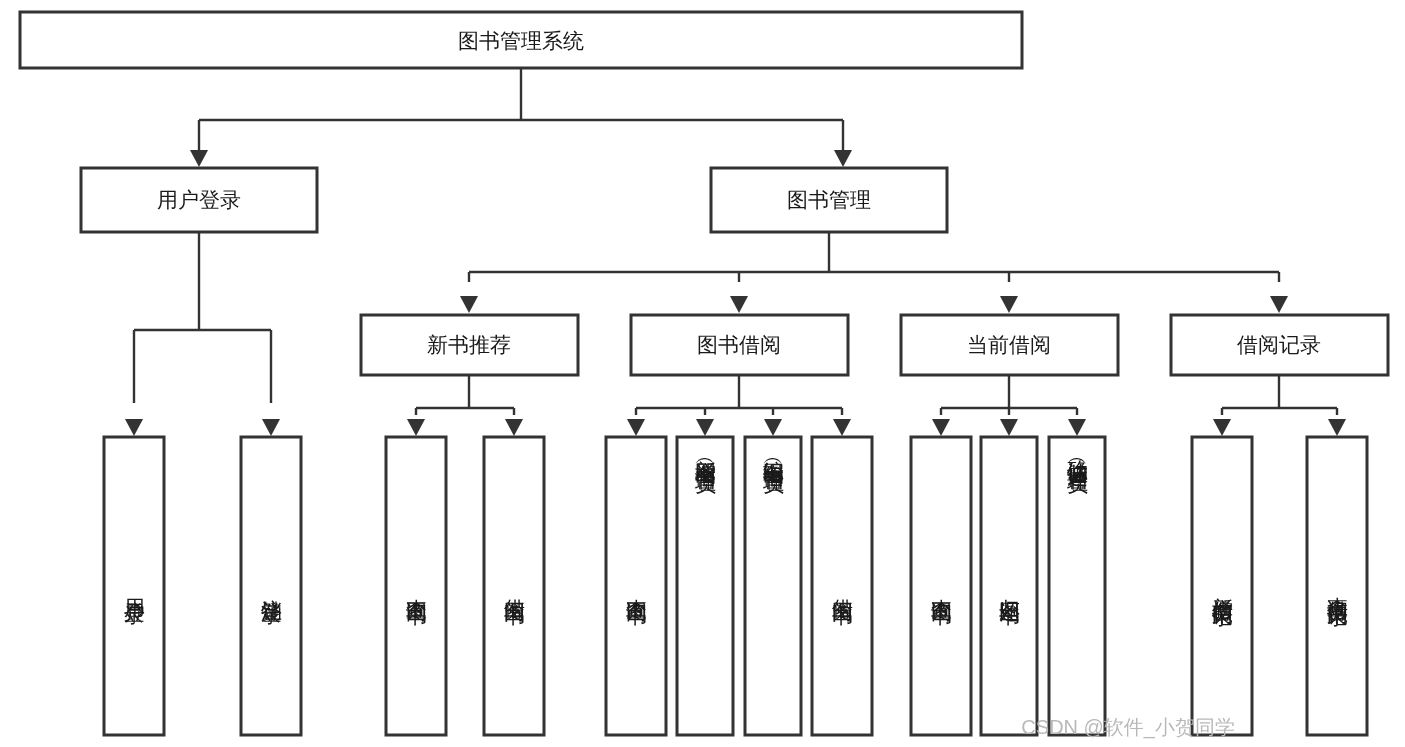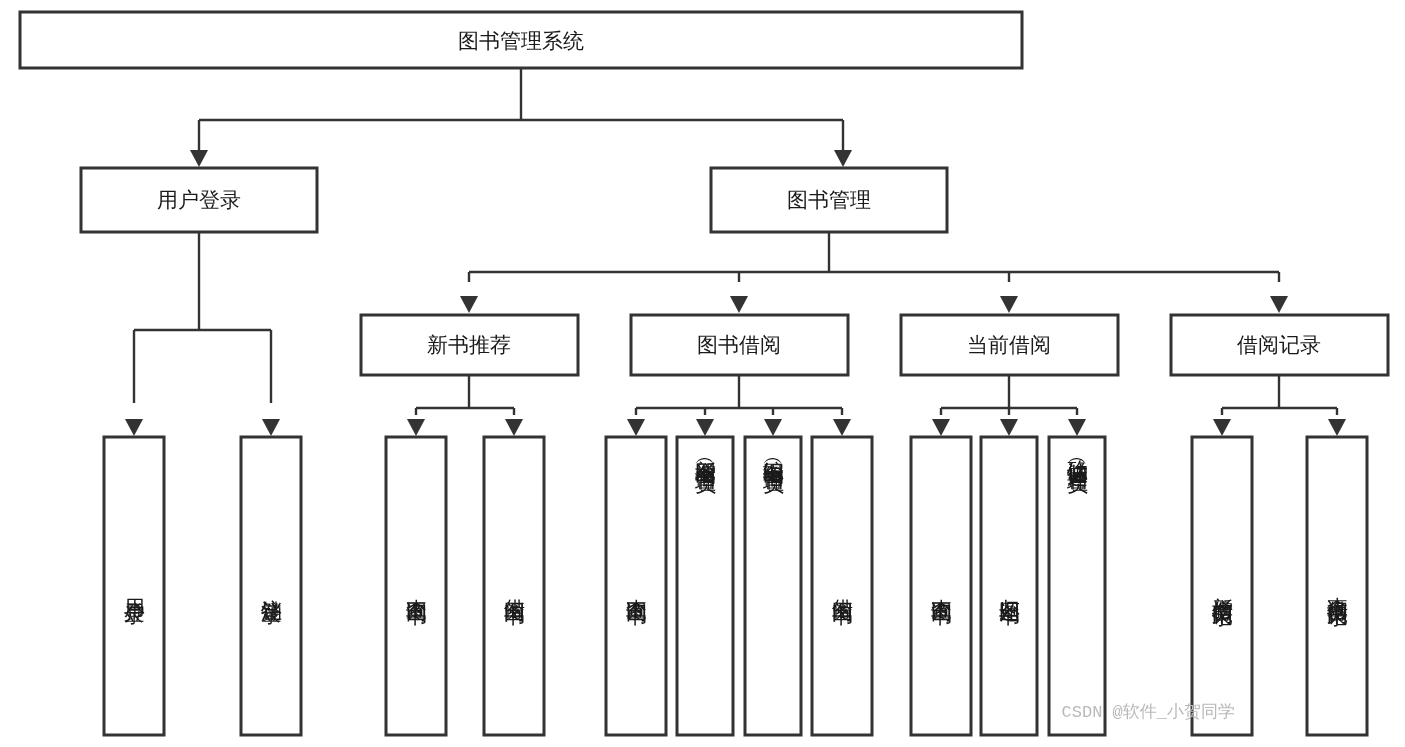--- a/index.html
+++ b/index.html
@@ -62,23 +62,23 @@
     font-family: "DejaVu Sans", "Liberation Sans", sans-serif;
     font-size: 21px;
     line-height: 1.28;
     letter-spacing: 2px;
     color: #1a1a1a;
     white-space: nowrap;
   }
   .watermark {
     position: absolute;
     right: 8px;
-    bottom: 24px;
-    font-family: Liberation Mono, monospace;
-    font-size: 17px;
+    bottom: 6px;
+    font-family: Liberation Sans, sans-serif;
+    font-size: 20px;
     color: #b9b9b9;
     white-space: nowrap;
     pointer-events: none;
   }
 </style>
 </head>
 <body>
 
 <div id="diagram-root">
 

